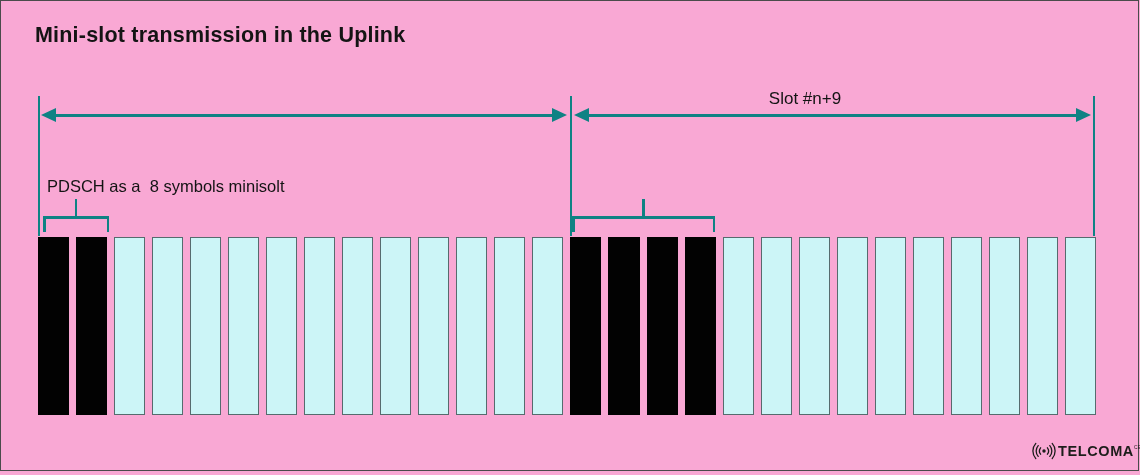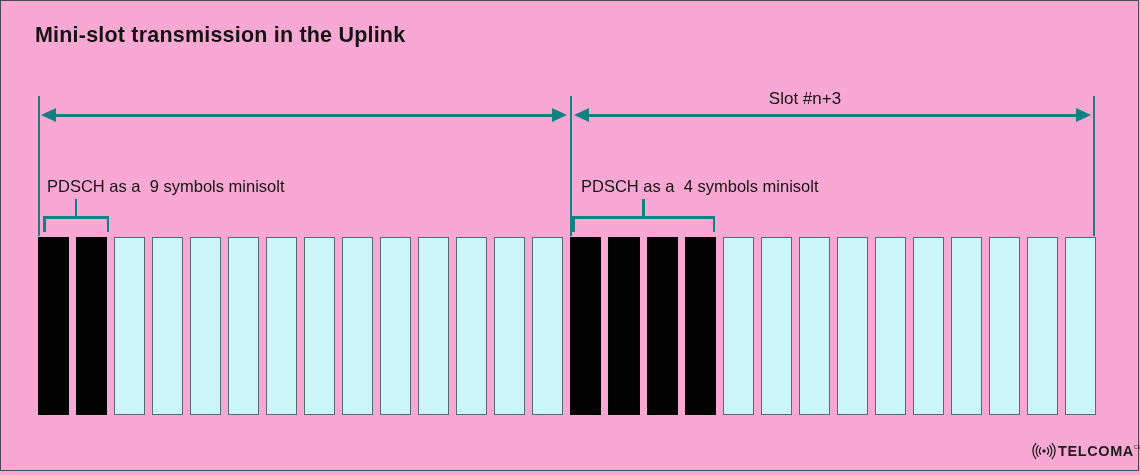--- a/index.html
+++ b/index.html
@@ -144,24 +144,23 @@
     <div class="line"></div>
     <div class="head-right"></div>
   </div>
 
   <div class="arrow" style="left:574px;width:517px">
     <div class="head-left"></div>
     <div class="line"></div>
     <div class="head-right"></div>
   </div>
 
-  <div class="slot-label" style="left:725px">Slot #n+3</div>
-
-  <div class="annotation" style="left:47px">PDSCH as a  9 symbols minisolt</div>
-  <div class="annotation" style="left:581px">PDSCH as a  4 symbols minisolt</div>
+  <div class="slot-label" style="left:725px">Slot #n+9</div>
+
+  <div class="annotation" style="left:47px">PDSCH as a  8 symbols minisolt</div>
 
   <div>
     <div class="brk h" style="left:43px;width:66px"></div>
     <div class="brk leg" style="left:43px"></div>
     <div class="brk leg" style="left:106.5px"></div>
     <div class="brk stem" style="left:74.5px"></div>
   </div>
 
   <div>
     <div class="brk h" style="left:572px;width:143px"></div>

